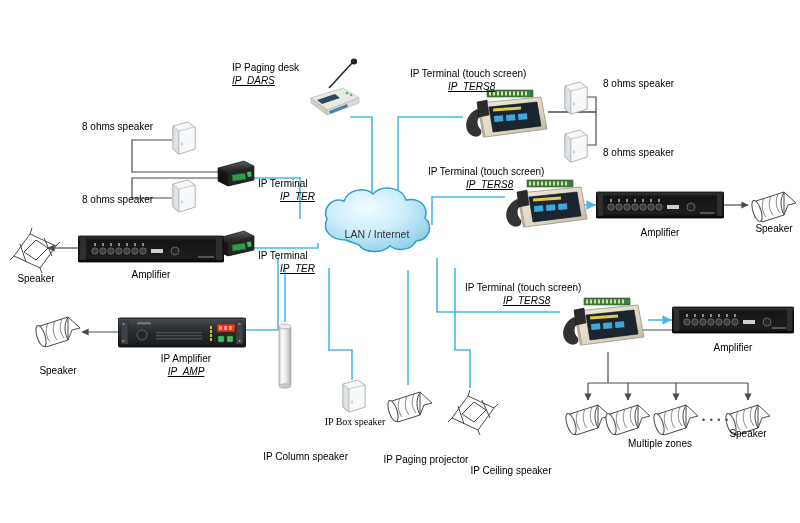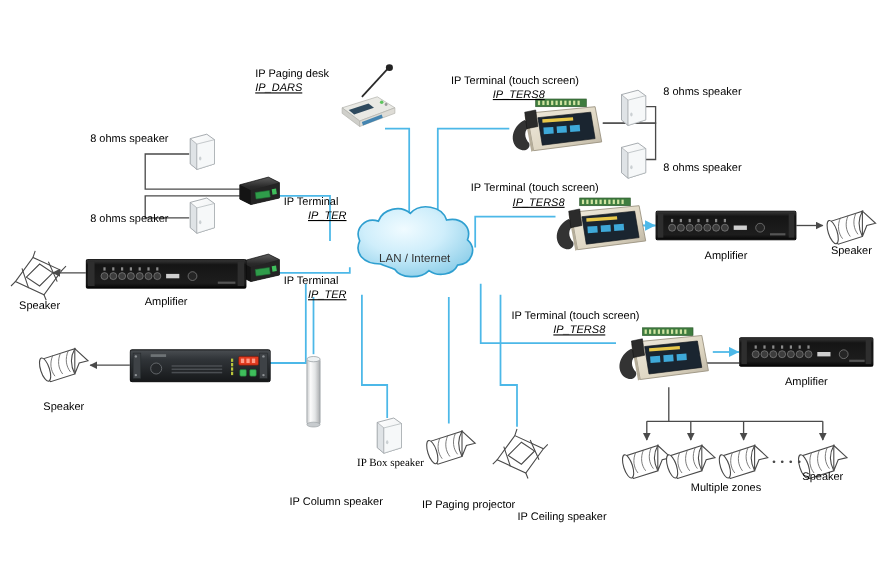--- a/index.html
+++ b/index.html
@@ -547,20 +547,24 @@
   <div class="lbl" style="left:258px;top:177px;">
     <span>IP Terminal</span>
     <span class="it" style="margin-left:22px;">IP_TER</span>
   </div>
 
   <div class="lbl" style="left:258px;top:249px;">
     <span>IP Terminal</span>
     <span class="it" style="margin-left:22px;">IP_TER</span>
   </div>
 
+  <div class="lbl ctr" style="left:140px;top:352px;width:92px;">
+    <span>IP Amplifier</span>
+    <span class="it">IP_AMP</span>
+  </div>
 
   <div class="lbl ctr" style="left:106px;top:268px;width:90px;">Amplifier</div>
   <div class="lbl ctr" style="left:615px;top:226px;width:90px;">Amplifier</div>
   <div class="lbl ctr" style="left:688px;top:341px;width:90px;">Amplifier</div>
 
   <div class="lbl ctr" style="left:-2px;top:272px;width:76px;">Speaker</div>
   <div class="lbl ctr" style="left:20px;top:364px;width:76px;">Speaker</div>
   <div class="lbl ctr" style="left:736px;top:222px;width:76px;">Speaker</div>
   <div class="lbl ctr" style="left:710px;top:427px;width:76px;">Speaker</div>
   <div class="lbl ctr" style="left:610px;top:437px;width:100px;">Multiple zones</div>

